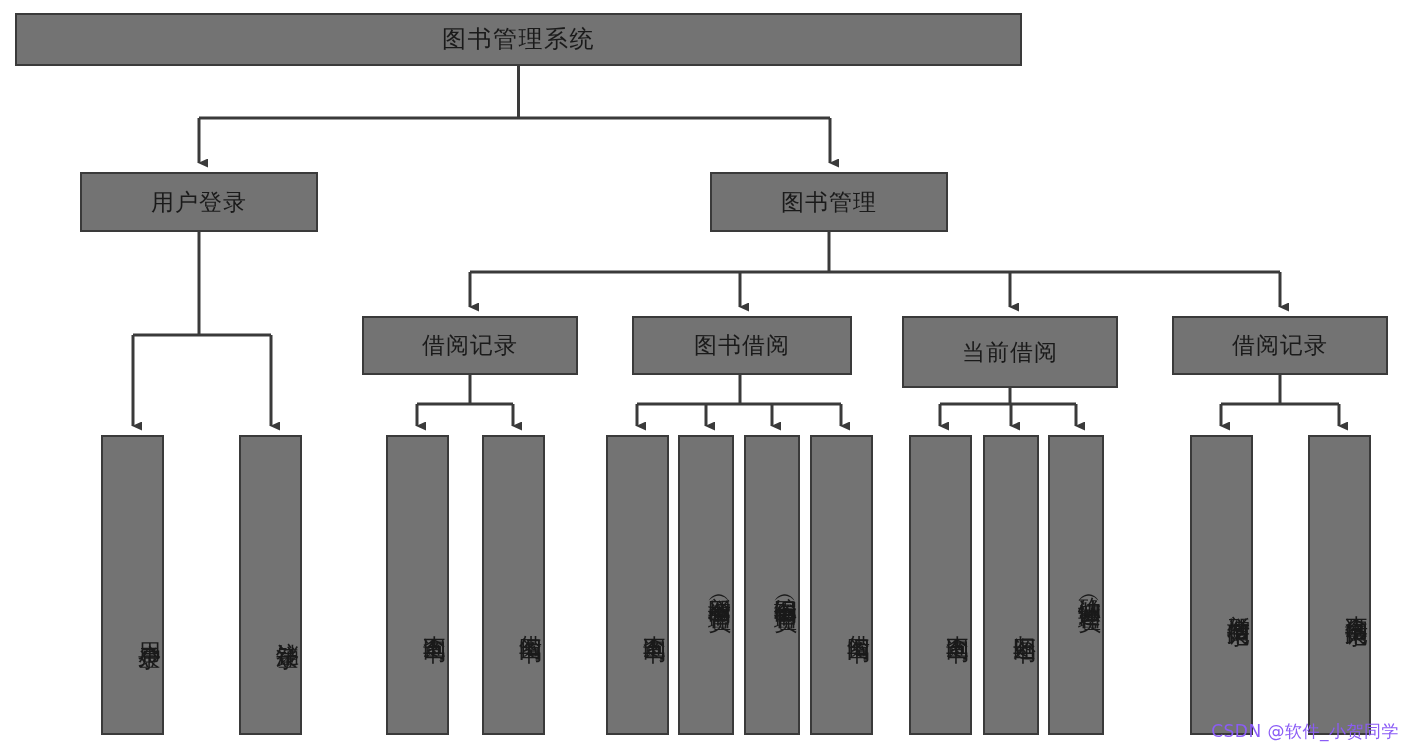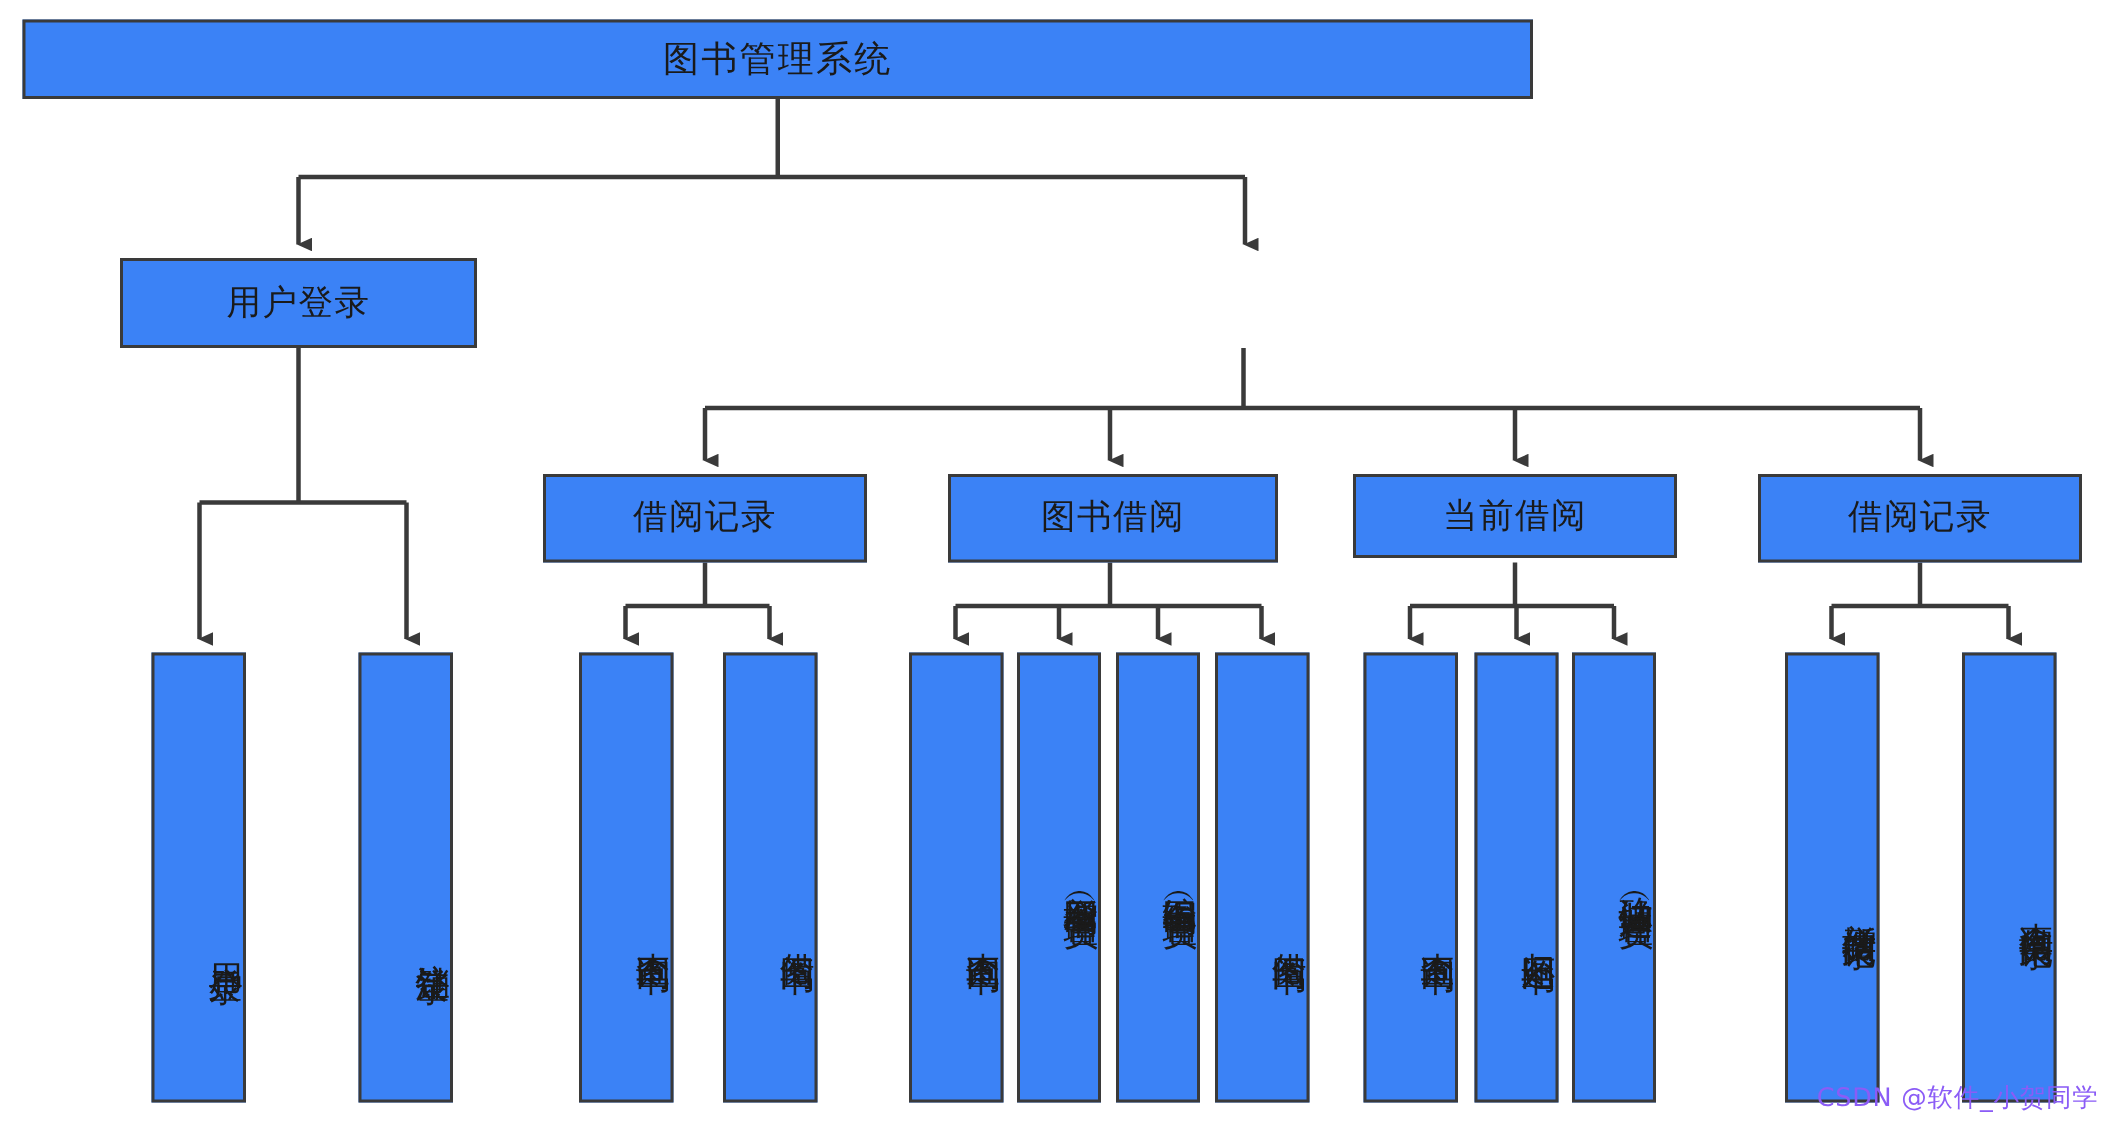--- a/index.html
+++ b/index.html
@@ -21,21 +21,21 @@
     position: absolute;
     left: 0;
     top: 0;
     width: 1405px;
     height: 747px;
   }
   .node {
     position: absolute;
     box-sizing: border-box;
     border: 2.5px solid #3a3a3a;
-    background: #3b82f6;
+    background: #737373;
     display: flex;
     align-items: center;
     justify-content: center;
     color: #1a1a1a;
     z-index: 2;
   }
   .node-h {
     font-size: 23px;
     letter-spacing: 1px;
     line-height: 1.15;
@@ -123,28 +123,31 @@
     </g>
   </svg>
 
   <div class="node node-h node-root" style="left:15px; top:13px; width:1007px; height:53px;">
     <span>图书管理系统</span>
   </div>
 
   <div class="node node-h" style="left:80px; top:172px; width:238px; height:60px;">
     <span>用户登录</span>
   </div>
+  <div class="node node-h" style="left:710px; top:172px; width:238px; height:60px;">
+    <span>图书管理</span>
+  </div>
 
   <div class="node node-h" style="left:362px; top:316px; width:216px; height:59px;">
     <span>借阅记录</span>
   </div>
   <div class="node node-h" style="left:632px; top:316px; width:220px; height:59px;">
     <span>图书借阅</span>
   </div>
-  <div class="node node-h" style="left:902px; top:316px; width:216px; height:56px;">
+  <div class="node node-h" style="left:902px; top:316px; width:216px; height:72px;">
     <span>当前借阅</span>
   </div>
   <div class="node node-h" style="left:1172px; top:316px; width:216px; height:59px;">
     <span>借阅记录</span>
   </div>
 
   <div class="node node-v" style="left:101px; top:435px; width:63px; height:300px; padding-top:86px;">
     <span>用户登录</span>
   </div>
   <div class="node node-v" style="left:239px; top:435px; width:63px; height:300px; padding-top:86px;">

